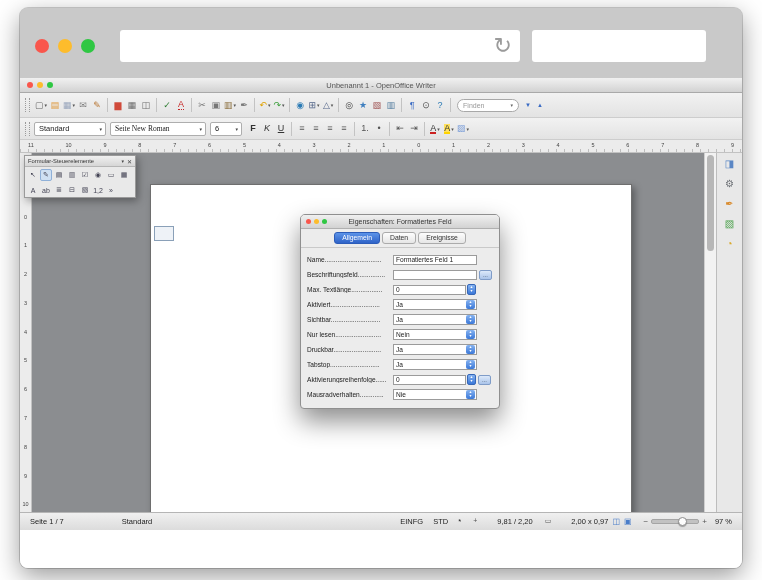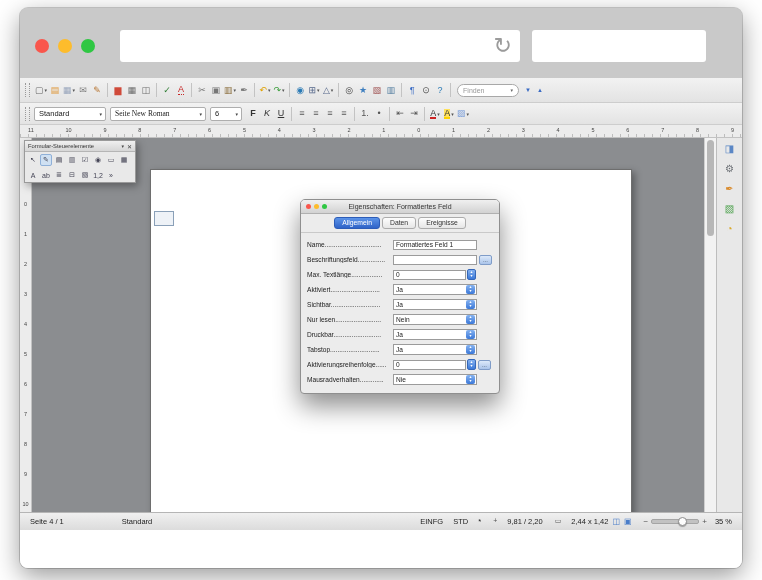--- a/index.html
+++ b/index.html
@@ -100,21 +100,21 @@
         border:1px solid #7f9cc8;font-size:6px;display:flex;align-items:center;justify-content:center;color:#234;box-sizing:border-box;}
   .dsel{width:84px;height:11px;background:#fff;border:1px solid #9b9b9b;display:flex;align-items:center;
         justify-content:space-between;padding-left:2px;box-sizing:border-box;}
   .dval{font-size:6.6px;color:#222;}
   
   .statusbar{height:18px;background:linear-gradient(#f0f0f0,#dcdcdc);border-top:1px solid #b5b5b5;display:flex;
              align-items:center;font-size:7.5px;color:#222;padding:0 10px;box-sizing:border-box;flex:0 0 auto;}
   .sb-style{margin-left:58px;}
   .sb-flex{flex:1;}
   .sb-it{margin-left:10px;}
-  .sb-group{margin-left:12px;display:flex;align-items:flex-start;gap:10px;}
+  .sb-group{margin-left:12px;display:flex;align-items:flex-start;gap:20px;}
   .sb-ico{font-size:7px;color:#555;}
   .viewico{font-size:8px;color:#4a7dc9;margin-left:4px;}
   .zoomgrp{margin-left:12px;display:flex;align-items:center;gap:3px;}
   .zminus,.zplus{font-size:8px;color:#555;}
   .ztrack{width:46px;height:3px;background:#c2c2c2;border:1px solid #a5a5a5;border-radius:2px;position:relative;}
   .zthumb{position:absolute;left:55%;top:-3px;width:7px;height:7px;border-radius:50%;background:#fdfdfd;
           border:1px solid #8f8f8f;box-shadow:0 1px 1px rgba(0,0,0,.3);}
   .zval{margin-left:8px;}
   .winbottom{height:38px;background:#fff;flex:0 0 auto;}
 </style>
@@ -131,20 +131,28 @@
         <span class="light l-grn"></span>
       </div>
       <div class="urlbar">
         <span class="reload">↻</span>
       </div>
       <div class="box2"></div>
     </div>
 
     <div class="oowin">
 
+      <div class="oo-titlebar">
+        <div class="oo-lights">
+          <span class="olight l-red"></span>
+          <span class="olight l-yel"></span>
+          <span class="olight l-grn"></span>
+        </div>
+        <span>Unbenannt 1 - OpenOffice Writer</span>
+      </div>
 
       <div class="tb tb1">
         <span class="handle"></span>
         <div class="icon-strip" id="tb1-icons">
             <div class="tbtn">
               <span class="gl" style="color: rgb(102, 102, 102);">▢</span>
               <span class="tcaret">▾</span>
             </div>
             <div class="tbtn">
               <span class="gl" style="color: rgb(224, 154, 62);">▤</span>
@@ -534,42 +542,42 @@
                       <span>▼</span>
                     </span>
                   </div>
                 </div>
               </div>
             </div>
         </div>
       </div>
 
       <div class="statusbar">
-        <span>Seite 4 / 1</span>
+        <span>Seite 1 / 7</span>
         <span class="sb-style">Standard</span>
         <span class="sb-flex"></span>
         <span class="sb-it">EINFG</span>
         <span class="sb-it">STD</span>
         <span class="sb-it">*</span>
         <span class="sb-group">
           <span class="sb-ico">+</span>
           <span>9,81 / 2,20</span>
         </span>
         <span class="sb-group">
           <span class="sb-ico">▭</span>
-          <span>2,44 x 1,42</span>
+          <span>2,00 x 0,97</span>
         </span>
         <span class="viewico">◫</span>
         <span class="viewico">▣</span>
         <span class="zoomgrp">
           <span class="zminus">−</span>
           <span class="ztrack">
             <span class="zthumb"></span>
           </span>
           <span class="zplus">+</span>
         </span>
-        <span class="zval">35 %</span>
+        <span class="zval">97 %</span>
       </div>
 
       <div class="winbottom"></div>
     </div>
   </div>
 </div>
 
 </body></html>

